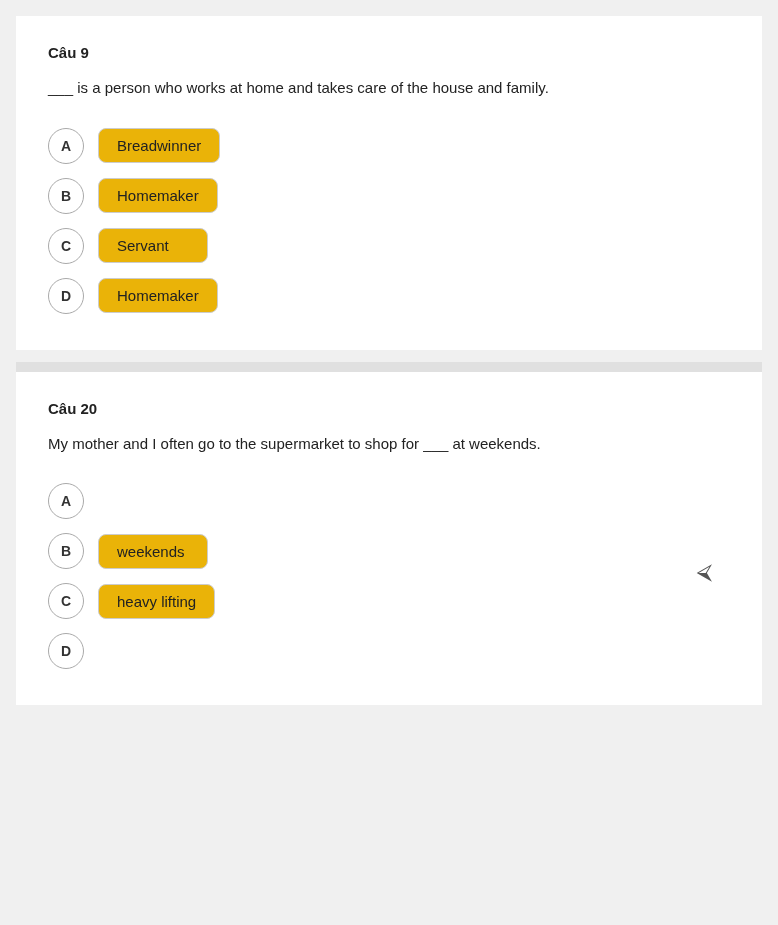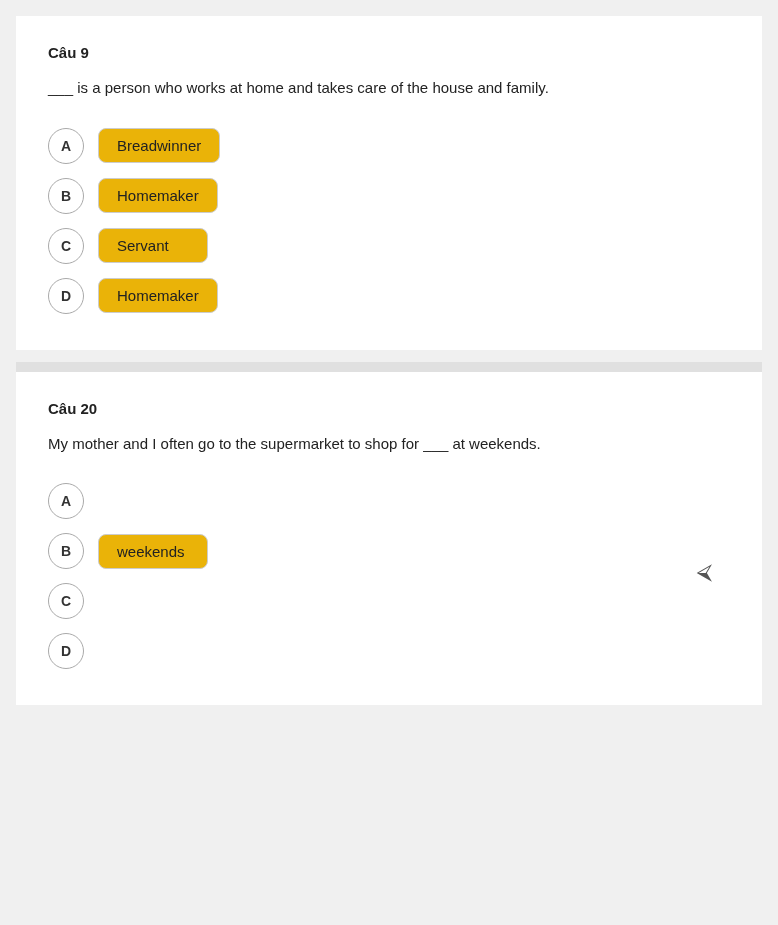--- a/index.html
+++ b/index.html
@@ -136,20 +136,21 @@
         <div class="option-circle">A</div>
       </div>
 
       <div class="option-row">
         <div class="option-circle">B</div>
         <div class="option-box">weekends</div>
       </div>
 
       <div class="option-row">
         <div class="option-circle">C</div>
+        <div class="option-box">heavy lifting</div>
       </div>
 
       <div class="option-row">
         <div class="option-circle">D</div>
       </div>
 
     </div>
 
     <div style="position: absolute; right: 50px; bottom: 120px; font-size: 22px; color: #555; pointer-events: none;">
       ⮘

